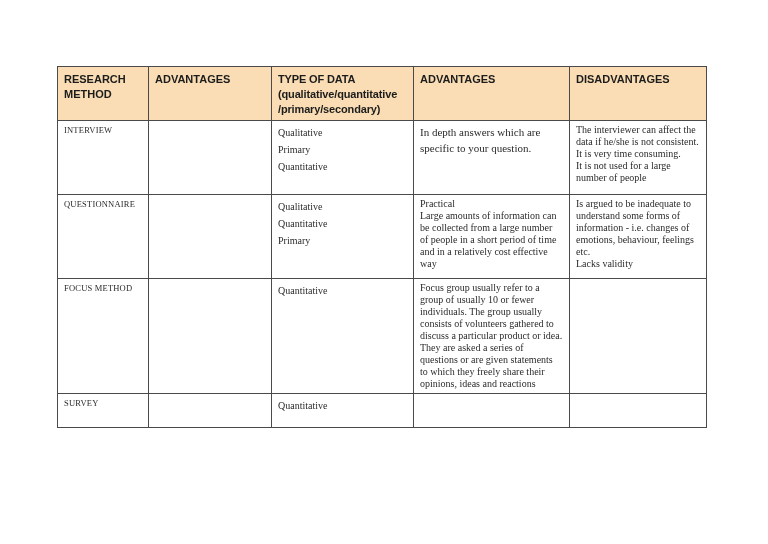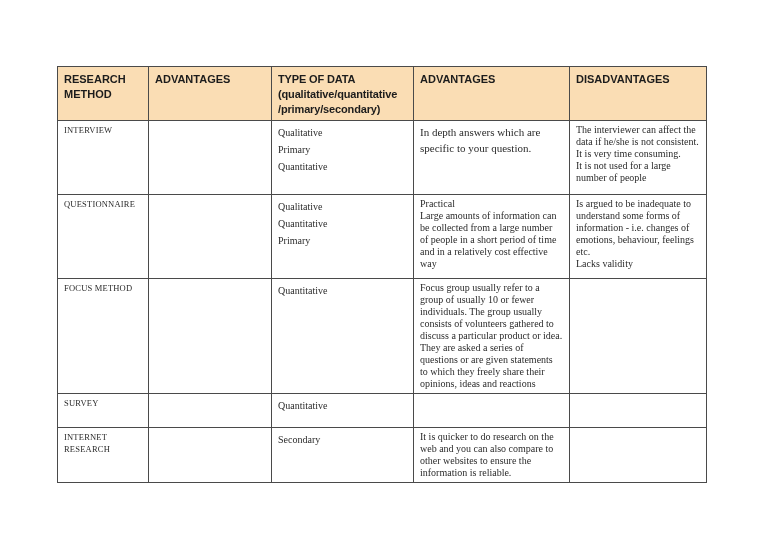--- a/index.html
+++ b/index.html
@@ -127,22 +127,15 @@
         <td class="small">Focus group usually refer to a group of usually 10 or fewer individuals. The group usually consists of volunteers gathered to discuss a particular product or idea. They are asked a series of questions or are given statements to which they freely share their opinions, ideas and reactions</td>
         <td class="small"></td>
       </tr>
       <tr style="height:34px">
         <td class="method">SURVEY</td>
         <td class="small"></td>
         <td class="type">Quantitative</td>
         <td class="small"></td>
         <td class="small"></td>
       </tr>
-      <tr style="height:53px">
-        <td class="method">INTERNET RESEARCH</td>
-        <td class="small"></td>
-        <td class="type">Secondary</td>
-        <td class="small">It is quicker to do research on the web and you can also compare to other websites to ensure the information is reliable.</td>
-        <td class="small"></td>
-      </tr>
     </tbody>
   </table>
 </div>
 
 </body></html>

